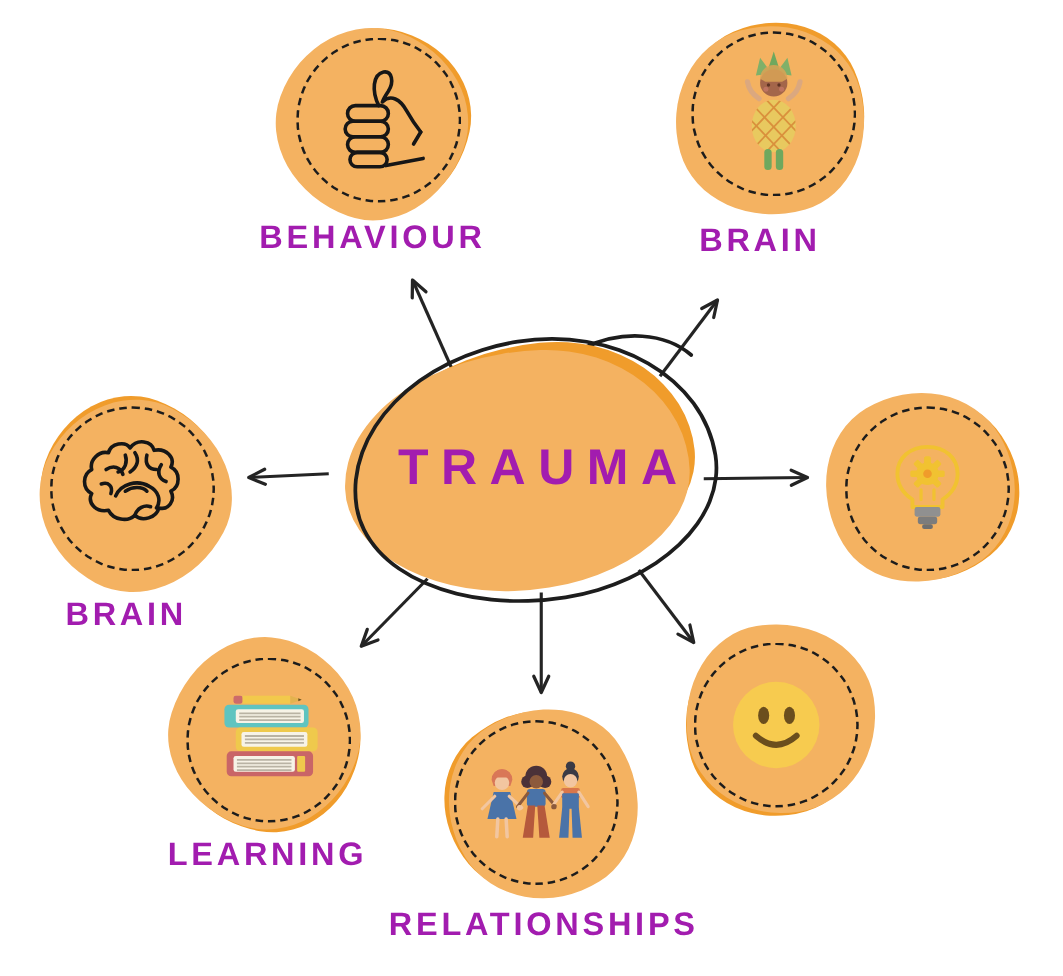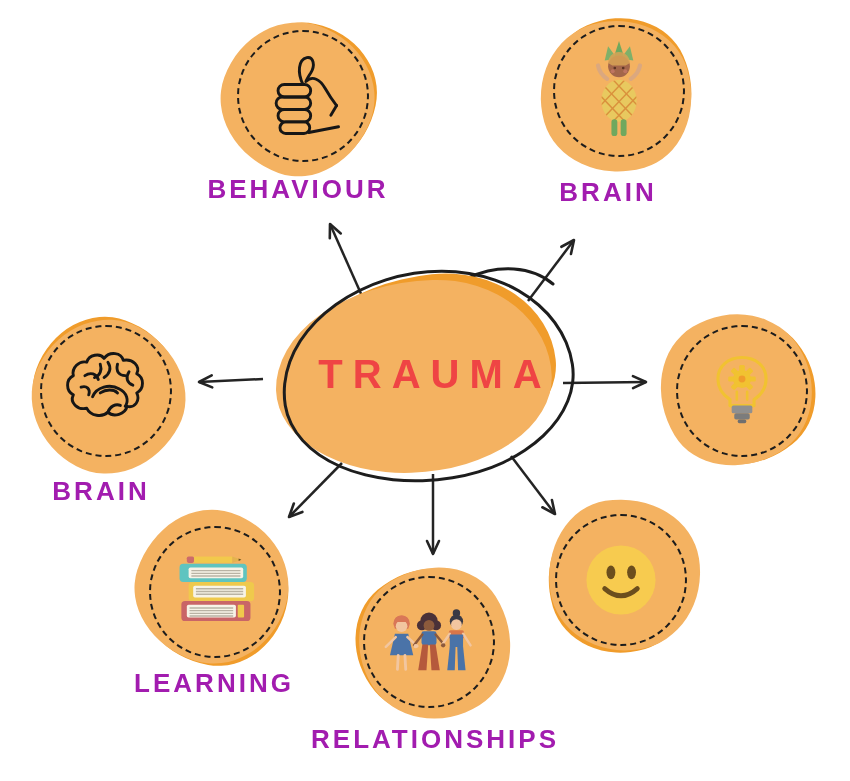--- a/index.html
+++ b/index.html
@@ -38,21 +38,21 @@
     content:"";position:absolute;inset:-2px;border-radius:inherit;background:#F4B261;
     z-index:-1;transform:translate(-7px,6px) rotate(4deg);
   }
   .center-ink{
     position:absolute;left:281px;top:271px;width:287px;height:205px;background:transparent;
     border:3.4px solid #1d1d1d;border-radius:51% 49% 47% 53% / 53% 55% 45% 47%;
     transform:rotate(-9deg);
   }
   .center-label{
     position:absolute;left:430px;top:374px;transform:translate(-50%,-50%);
-    font-size:40px;font-weight:700;letter-spacing:10px;color:#ef4444;line-height:1;
+    font-size:40px;font-weight:700;letter-spacing:10px;color:#a21caf;line-height:1;
     white-space:nowrap;padding-left:10px;
   }
   svg{display:block;}
   .arrows{position:absolute;left:0;top:0;}
 </style>
 </head>
 <body>
 
 <div id="canvas">
 

